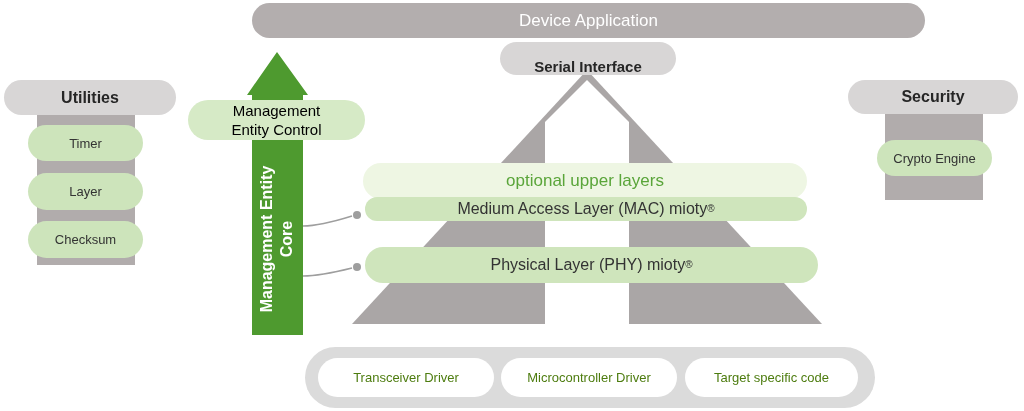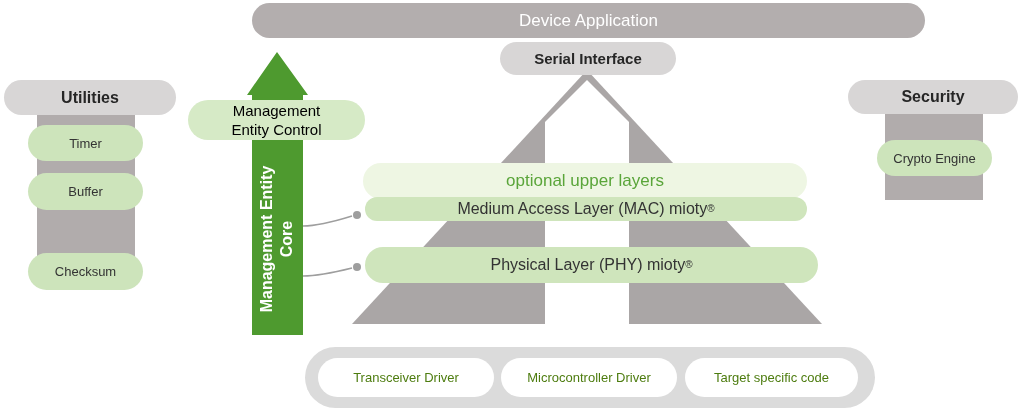--- a/index.html
+++ b/index.html
@@ -21,40 +21,40 @@
   }
   
   .top-bar {
     left: 252px; top: 3px; width: 673px; height: 35px;
     background: #b3aeae; border-radius: 17.5px;
     color: #ffffff; font-size: 17px; font-weight: normal;
   }
   .serial-pill {
     left: 500px; top: 42px; width: 176px; height: 33px;
     background: #d8d6d6; border-radius: 16.5px;
-    color: #262626; font-size: 15px; font-weight: bold;
+    color: #262626; font-size: 15px; font-weight: bold; align-items: flex-end;
   }
   
   .shapes { left: 0; top: 0; width: 1024px; height: 411px; }
   
   .util-bar { left: 37px; top: 95px; width: 98px; height: 170px; background: #b1acac; }
   .sec-bar  { left: 885px; top: 95px; width: 98px; height: 105px; background: #b1acac; }
   .header-pill {
     background: #d8d6d6; border-radius: 17.5px;
     color: #262626; font-size: 16px; font-weight: bold;
   }
   .util-header { left: 4px; top: 80px; width: 172px; height: 35px; }
   .sec-header  { left: 848px; top: 80px; width: 170px; height: 34px; }
   .green-pill-sm {
     background: #cde4bb; border-radius: 18.5px;
     color: #333333; font-size: 13px;
   }
   .timer-pill    { left: 28px; top: 125px; width: 115px; height: 36px; }
   .buffer-pill   { left: 28px; top: 173px; width: 115px; height: 37px; }
-  .checksum-pill { left: 28px; top: 221px; width: 115px; height: 37px; margin-top: 32px; }
+  .checksum-pill { left: 28px; top: 221px; width: 115px; height: 37px; }
   .crypto-pill   { left: 877px; top: 140px; width: 115px; height: 36px; }
   
   .control-pill {
     left: 188px; top: 100px; width: 177px; height: 40px;
     background: #d6eac6; border-radius: 20px;
     color: #000000; font-size: 15px; font-weight: normal; line-height: 19px;
     flex-direction: column;
   }
   .core-text {
     left: 182px; top: 218px; width: 190px; height: 42px;
@@ -112,21 +112,21 @@
     </div>
 
   <div class="abs util-bar"></div>
   <div class="abs pill green-pill-sm timer-pill">
       <span>Timer</span>
     </div>
   <div class="abs pill header-pill util-header">
       <span>Utilities</span>
     </div>
   <div class="abs pill green-pill-sm buffer-pill">
-      <span>Buffer</span>
+      <span>Layer</span>
     </div>
   <div class="abs pill green-pill-sm checksum-pill">
       <span>Checksum</span>
     </div>
 
   <div class="abs sec-bar"></div>
   <div class="abs pill header-pill sec-header">
       <span>Security</span>
     </div>
   <div class="abs pill green-pill-sm crypto-pill">

